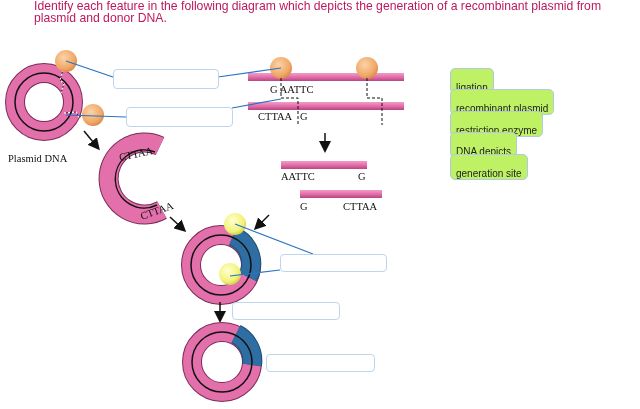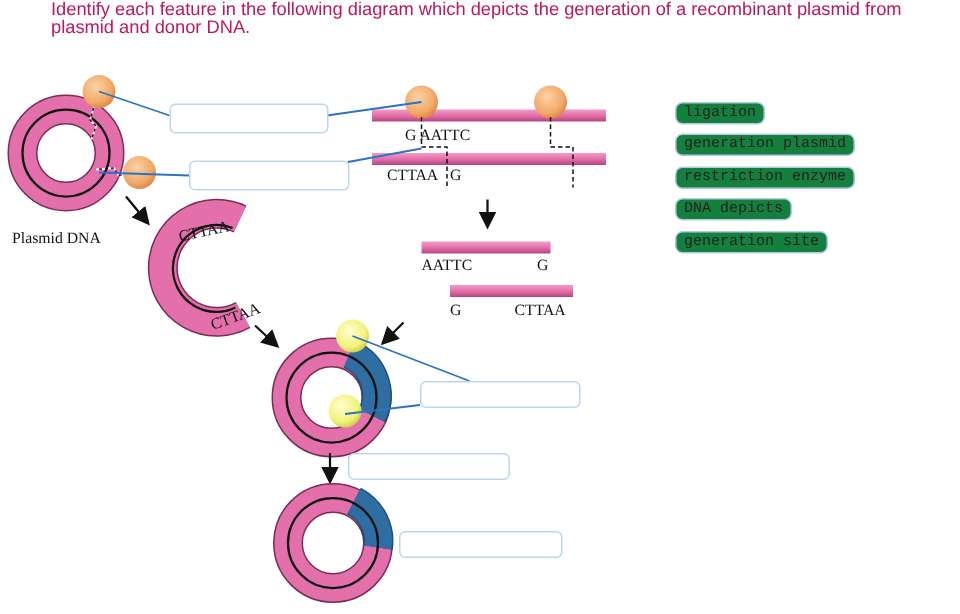--- a/index.html
+++ b/index.html
@@ -1,20 +1,20 @@
 <!DOCTYPE html>
 <html><head>
 <meta charset="utf-8">
 <style>
   html, body { margin:0; padding:0; background:#fff; }
   body { width:640px; height:409px; position:relative; overflow:hidden; font-family:"Liberation Sans", sans-serif; }
   .instr { position:absolute; left:34px; top:0; width:600px; font-size:12.2px; line-height:12px; color:#be185d; }
   .diagram { position:absolute; left:0; top:0; }
   .drop { position:absolute; background:#fff; border:1px solid #bcd6ee; border-radius:4px; box-sizing:border-box; }
-  .chip { position:absolute; left:450px; height:15px; padding:0 5px; background:#15803d; border:1px solid #afc9e6; border-radius:5px; font-size:10px; line-height:14px; color:#222; box-sizing:border-box; white-space:nowrap; cursor:grab;font-family:Liberation Mono, monospace; }
+  .chip { position:absolute; left:450px; height:15px; padding:12px 5px; background:#bef264; border:1px solid #afc9e6; border-radius:5px; font-size:10px; line-height:14px; color:#222; box-sizing:border-box; white-space:nowrap; cursor:grab; }
   .serif { font-family:"Liberation Serif", serif; font-size:10.5px; fill:#111; }
 </style>
 </head>
 <body>
 
 <div class="instr">Identify each feature in the following diagram which depicts the generation of a recombinant plasmid from plasmid and donor DNA.</div>
 
 <svg class="diagram" width="640" height="409">
   <defs>
     <linearGradient id="barGrad" x1="0" y1="0" x2="0" y2="1">
@@ -112,16 +112,16 @@
   </g>
 </svg>
 
 <div class="drop" style="left:113px;top:69px;width:106px;height:20px;"></div>
 <div class="drop" style="left:126px;top:107px;width:107px;height:20px;"></div>
 <div class="drop" style="left:280px;top:254px;width:107px;height:18px;"></div>
 <div class="drop" style="left:232px;top:302px;width:108px;height:18px;"></div>
 <div class="drop" style="left:266px;top:354px;width:109px;height:18px;"></div>
 
 <div class="chip" style="top:68px;">ligation</div>
-<div class="chip" style="top:89px;">generation plasmid</div>
+<div class="chip" style="top:89px;">recombinant plasmid</div>
 <div class="chip" style="top:111px;">restriction enzyme</div>
 <div class="chip" style="top:132px;">DNA depicts</div>
 <div class="chip" style="top:154px;">generation site</div>
 
 </body></html>

